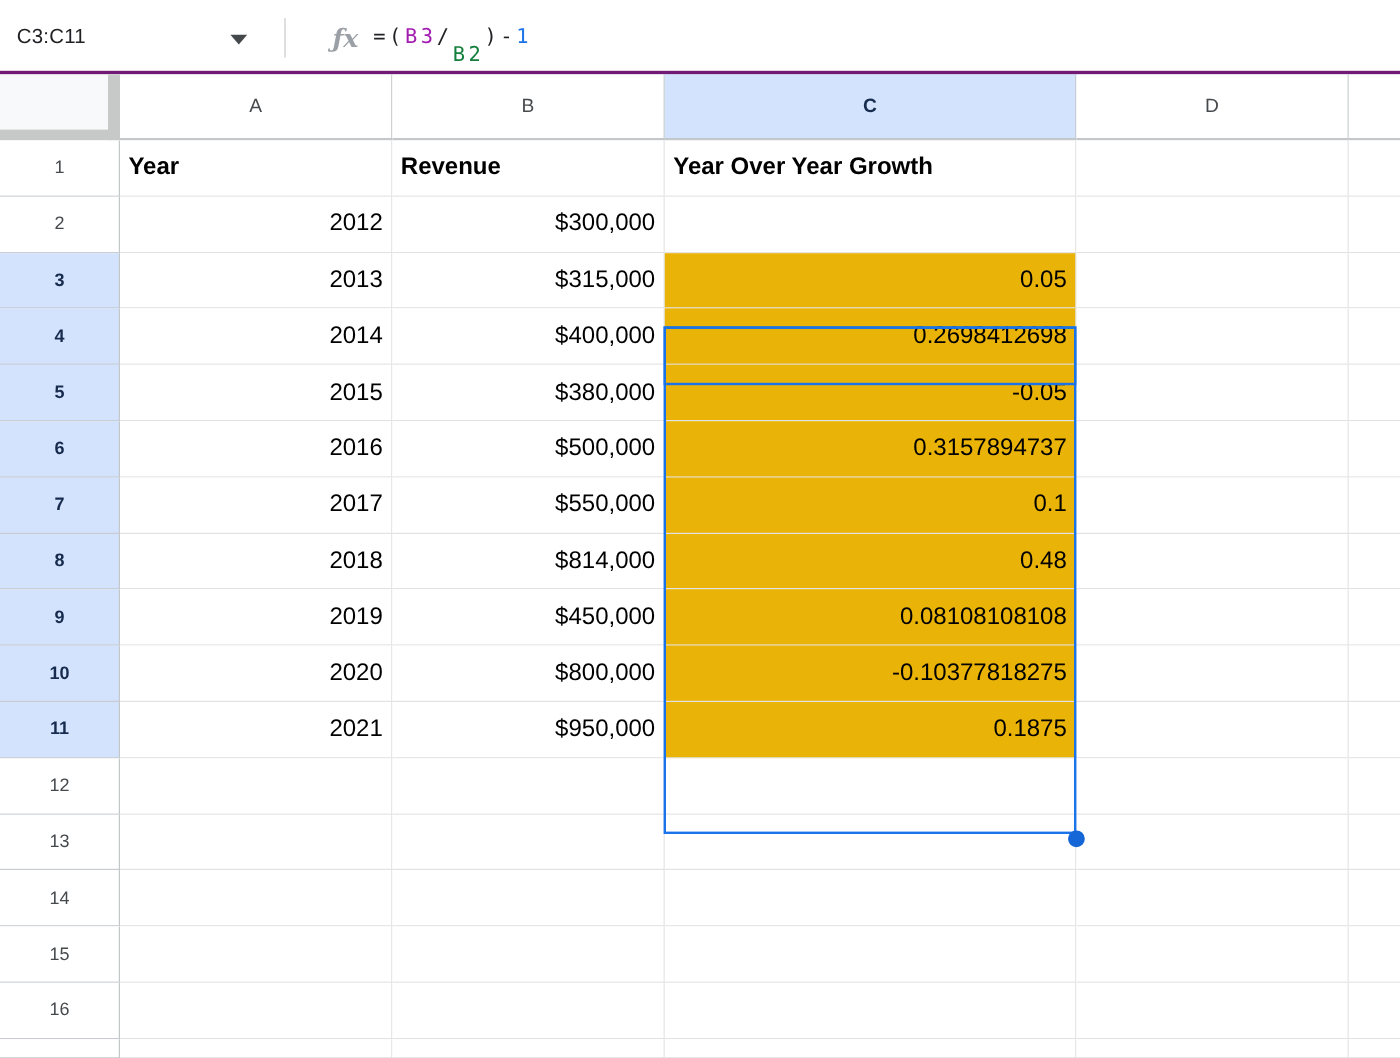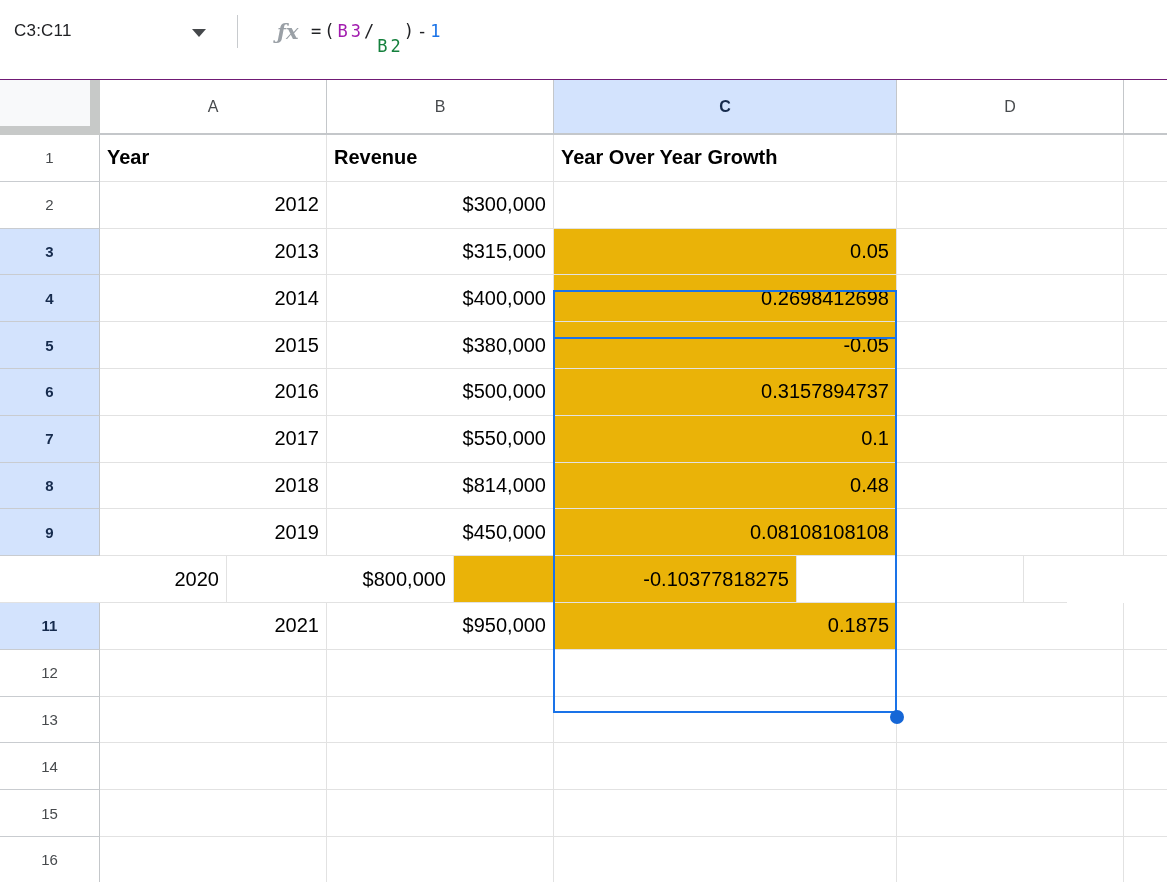--- a/index.html
+++ b/index.html
@@ -3,22 +3,22 @@
 <meta charset="utf-8">
 <style>
   * { margin:0; padding:0; box-sizing:border-box; }
   html,body { background:#fff; }
   body {
     width:1167px; height:882px; overflow:hidden; position:relative;
     font-family:"Liberation Sans", sans-serif; -webkit-font-smoothing:antialiased;
   }
 
   
-  .topbar { position:relative; width:1167px; height:80px; background:#fff;
-            border-bottom:1px solid #701a75; }
+  .topbar { position:relative; width:1167px; height:62px; background:#fff;
+            border-bottom:3px solid #701a75; }
   .namebox { position:absolute; left:14px; top:0; height:62px; display:flex;
              align-items:center; font-size:17px; color:#202124; letter-spacing:.2px; cursor:pointer; }
   .nb-arrow { position:absolute; left:192px; top:29px; width:0; height:0; cursor:pointer;
               border-left:7px solid transparent; border-right:7px solid transparent;
               border-top:8px solid #45484b; }
   .tb-divider { position:absolute; left:237px; top:15px; width:1px; height:33px; background:#c8cbce; }
   .fx { position:absolute; left:277px; top:0; height:62px; display:flex; align-items:center;
         font-family:"DejaVu Serif", serif; font-style:italic; font-weight:700;
         font-size:21px; color:#9aa0a6; }
   .formula { position:absolute; left:311px; top:0; height:62px; display:flex; align-items:center;
@@ -152,20 +152,21 @@
     </div>
     <div class="gridrow bodyrow">
       <div class="rowhdr sel">9</div>
       <div class="cell w1 num">2019</div>
       <div class="cell w2 num">$450,000</div>
       <div class="cell w3 num seltint">0.08108108108</div>
       <div class="cell w4"></div>
       <div class="cell w5 last"></div>
     </div>
     <div class="gridrow bodyrow">
+      <div class="rowhdr sel">10</div>
       <div class="cell w1 num">2020</div>
       <div class="cell w2 num">$800,000</div>
       <div class="cell w3 num seltint">-0.10377818275</div>
       <div class="cell w4"></div>
       <div class="cell w5 last"></div>
     </div>
     <div class="gridrow bodyrow">
       <div class="rowhdr sel">11</div>
       <div class="cell w1 num">2021</div>
       <div class="cell w2 num">$950,000</div>

